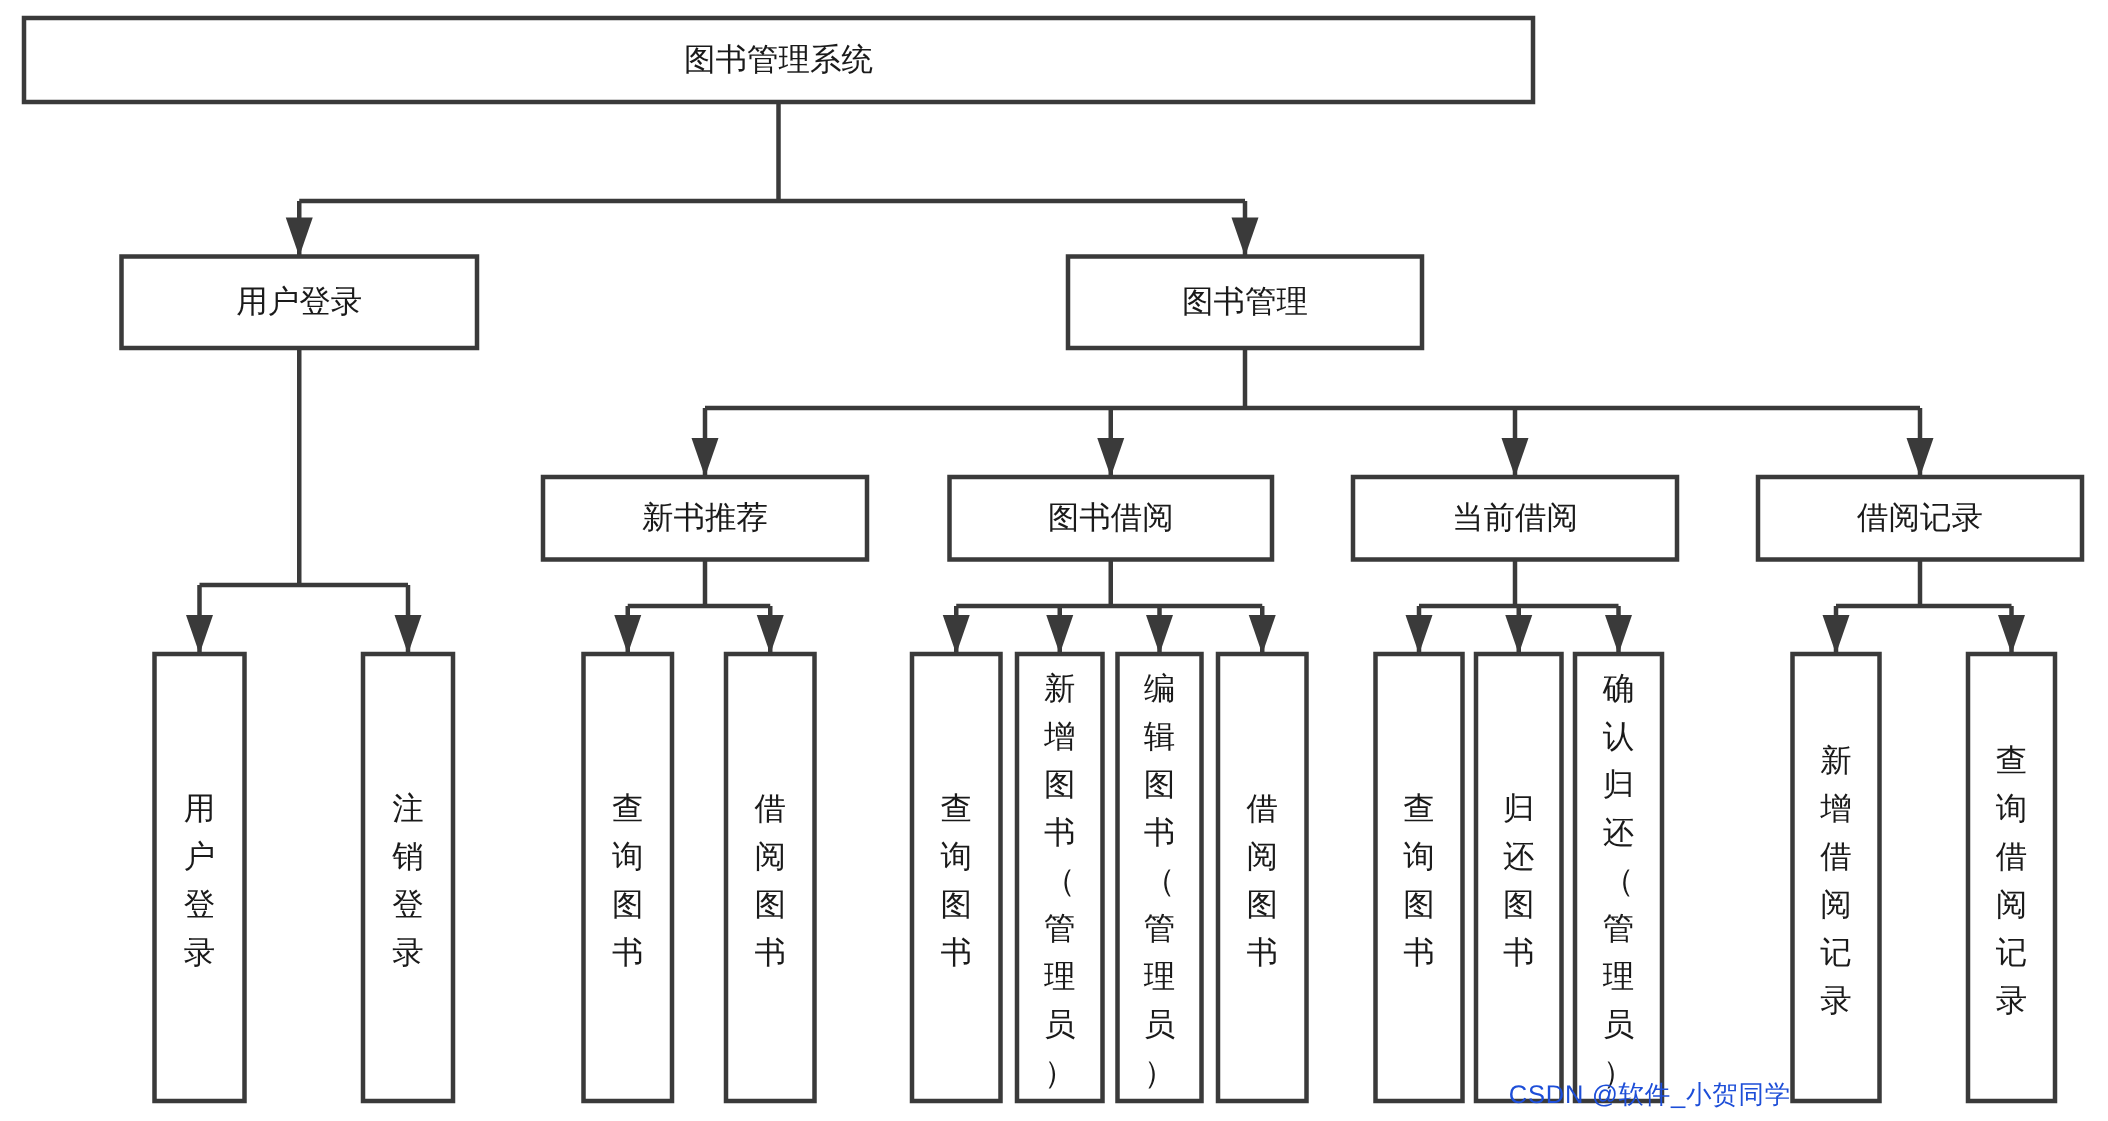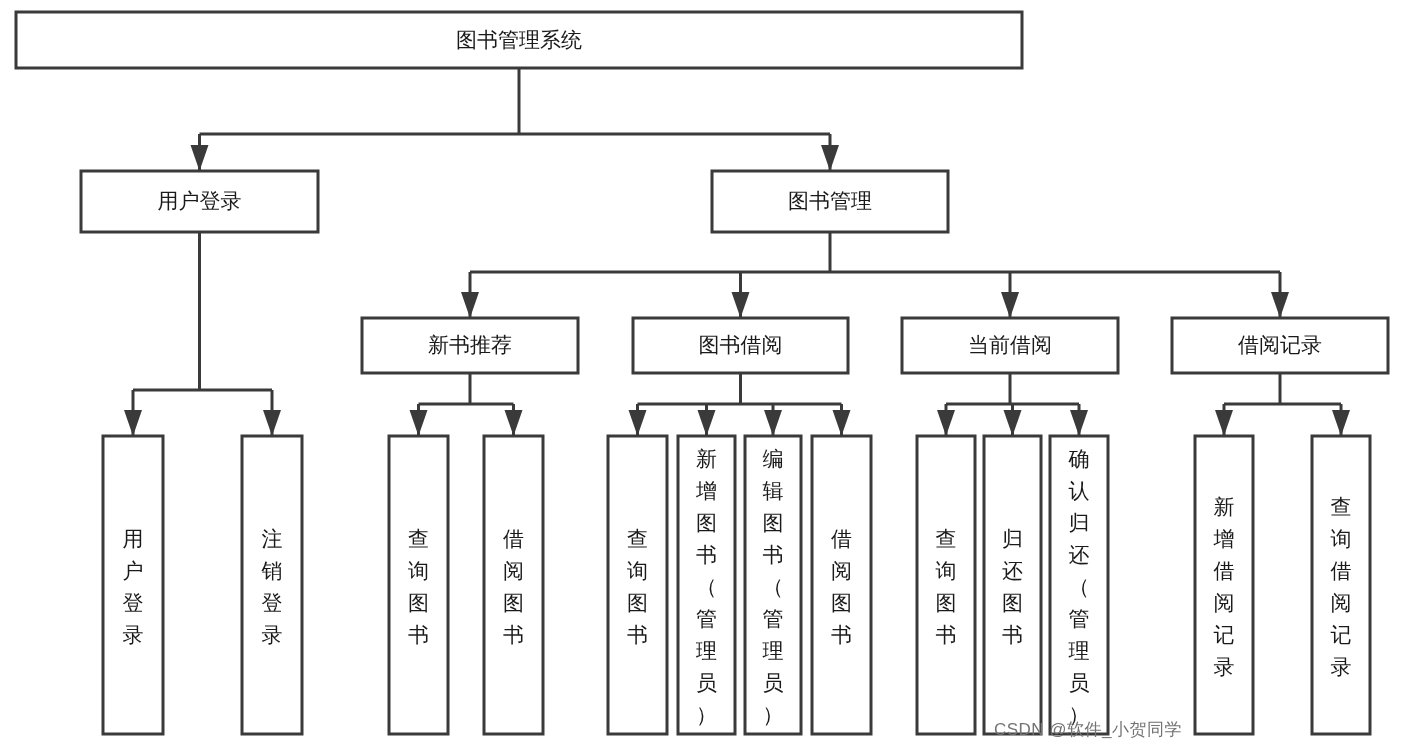--- a/index.html
+++ b/index.html
@@ -15,23 +15,23 @@
   .arrow-head{fill:#3a3a3a;}
   .node-label{
     fill:#1a1a1a;font-family:"Liberation Sans","DejaVu Sans",sans-serif;
     font-size:21px;text-anchor:middle;dominant-baseline:middle;
   }
   .node-label-vert{
     fill:#1a1a1a;font-family:"Liberation Sans","DejaVu Sans",sans-serif;
     font-size:21px;text-anchor:middle;
   }
   .watermark{
-    position:absolute;right:26px;bottom:6px;
+    position:absolute;right:14px;bottom:6px;
     font-family:"Liberation Sans","DejaVu Sans",sans-serif;
-    font-size:17px;color:#737373;white-space:nowrap;letter-spacing:0.5px;
+    font-size:17px;color:#1d4ed8;white-space:nowrap;letter-spacing:0.5px;
   }
 </style>
 </head>
 <body>
 
 <div id="diagram-root">
   <svg id="diagram-svg" viewBox="0 0 1405 747">
     <g id="connectors-layer">
         <line x1="519" y1="68" x2="519" y2="134" class="link-line"></line>
         <line x1="199.5" y1="134" x2="830" y2="134" class="link-line"></line>

